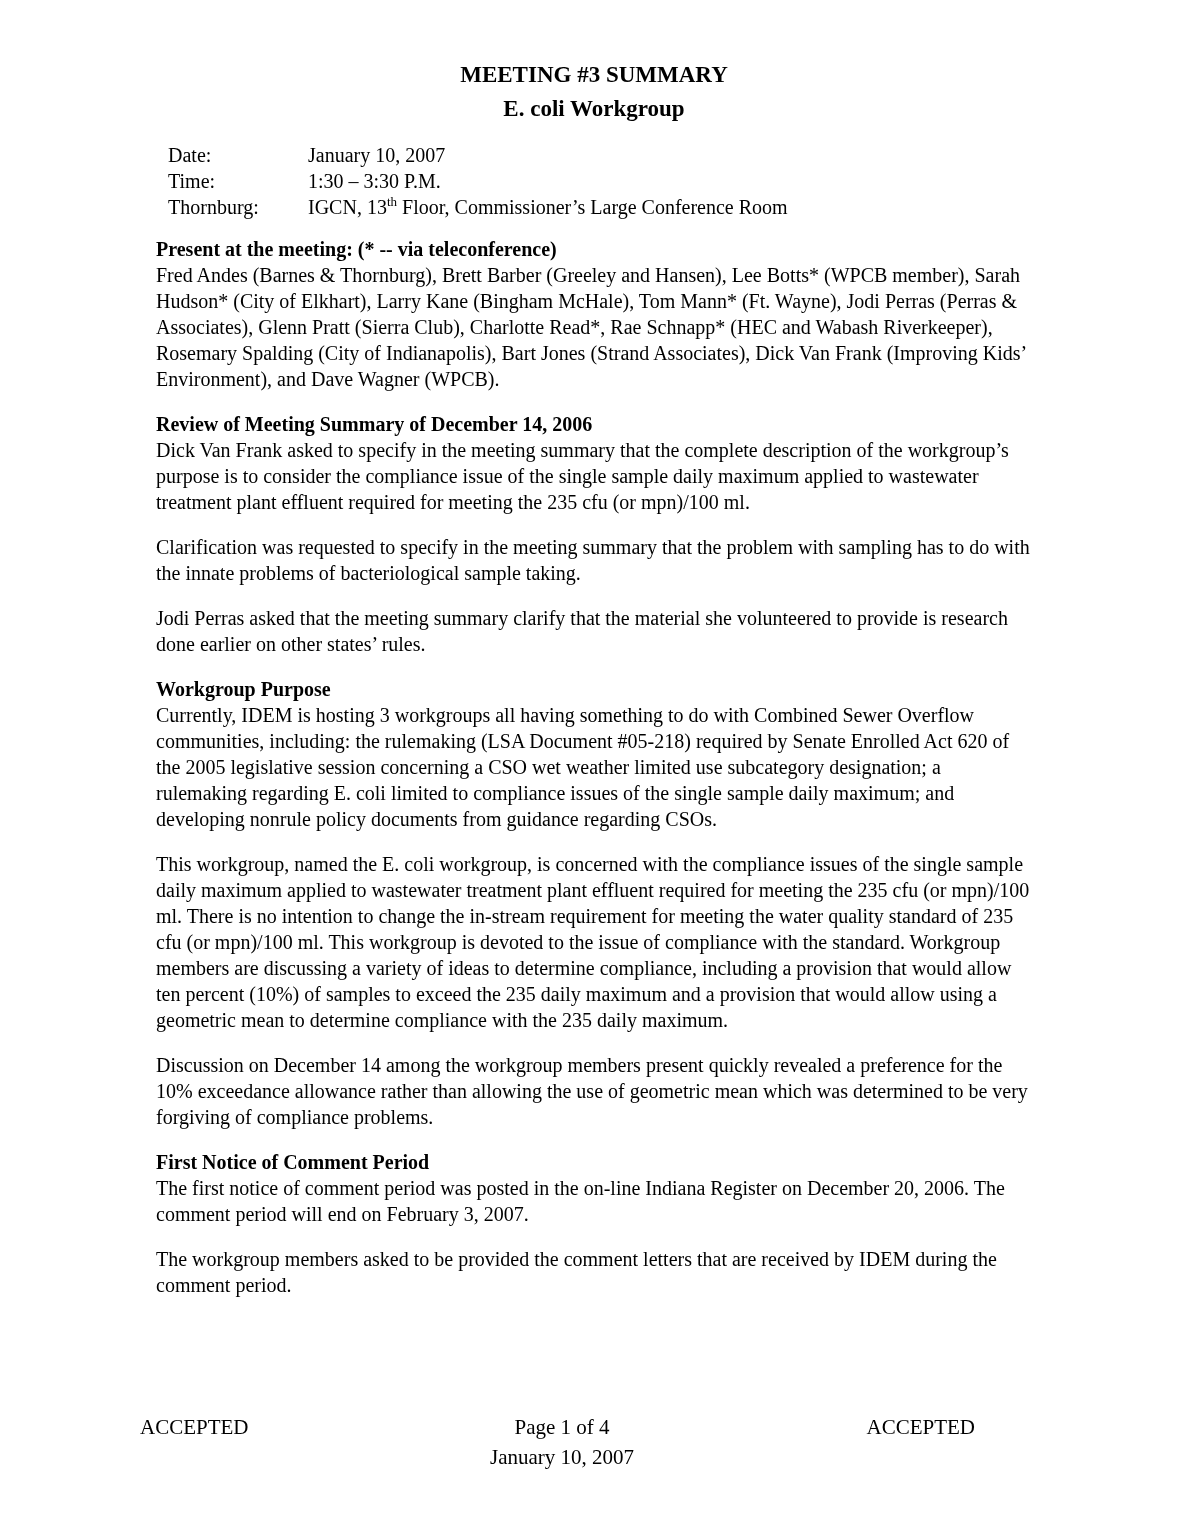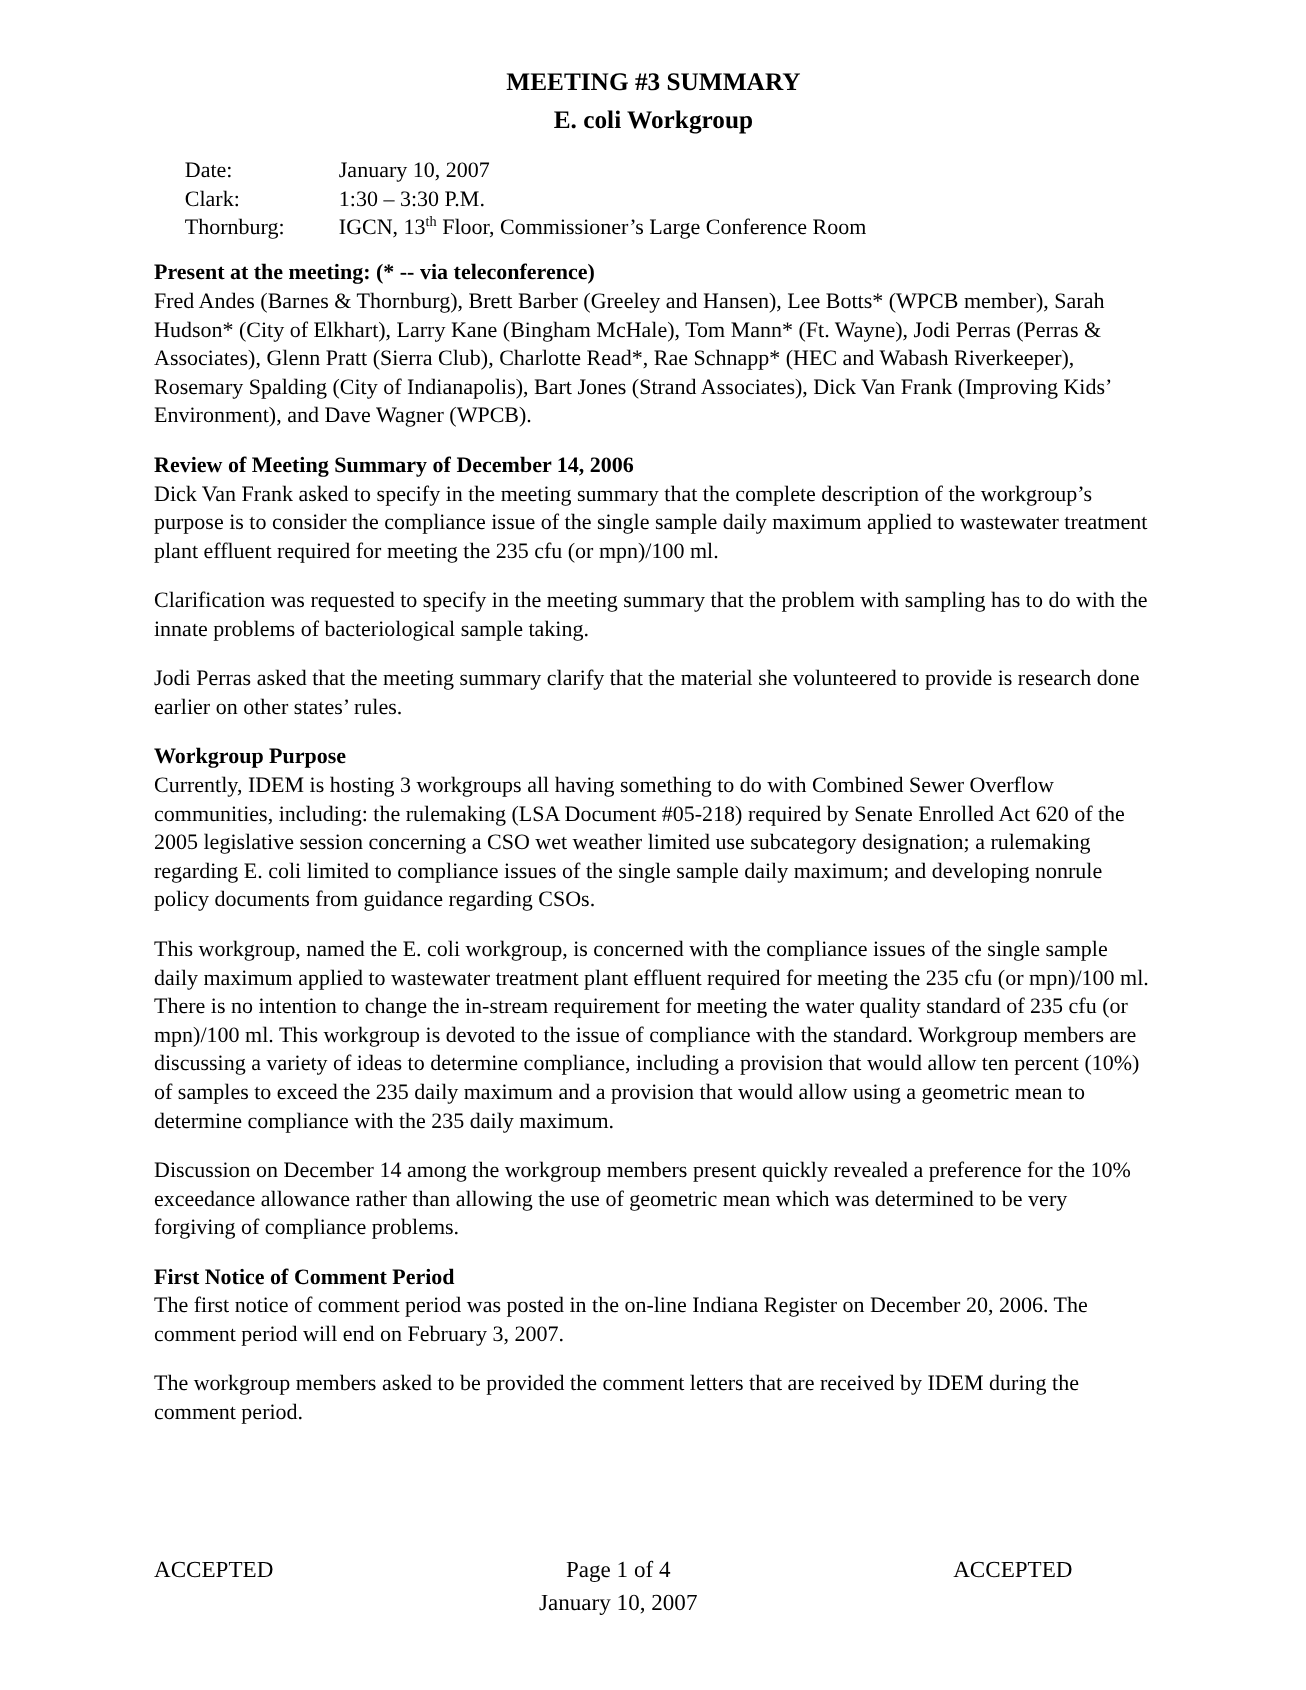--- a/index.html
+++ b/index.html
@@ -33,21 +33,21 @@
     line-height: 0;
     vertical-align: super;
   }
   h2 {
     font-size: 20px;
     line-height: 26px;
     font-weight: bold;
     margin: 0;
   }
   p { margin: 0 0 19px 0; }
-  section { margin: 0; }
+  section { margin: 16px; }
   .footer {
     position: absolute;
     left: 140px;
     right: 139px;
     top: 1412px;
     display: grid;
     grid-template-columns: 1fr auto 1fr;
     font-size: 21px;
     line-height: 30px;
   }
@@ -63,21 +63,21 @@
     <div class="title-line">MEETING #3 SUMMARY</div>
     <div class="title-line">E. coli Workgroup</div>
   </div>
 
   <div class="info">
     <div class="info-row">
       <span class="info-label">Date:</span>
       <span class="info-value">January 10, 2007</span>
     </div>
     <div class="info-row">
-      <span class="info-label">Clark:</span>
+      <span class="info-label">Time:</span>
       <span class="info-value">1:30 – 3:30 P.M.</span>
     </div>
     <div class="info-row">
       <span class="info-label">Thornburg:</span>
       <span class="info-value"><span>IGCN, 13</span><sup>th</sup><span> Floor, Commissioner’s Large Conference Room</span></span>
     </div>
   </div>
 
   <section>
     <h2>Present at the meeting: (* -- via teleconference)</h2>

